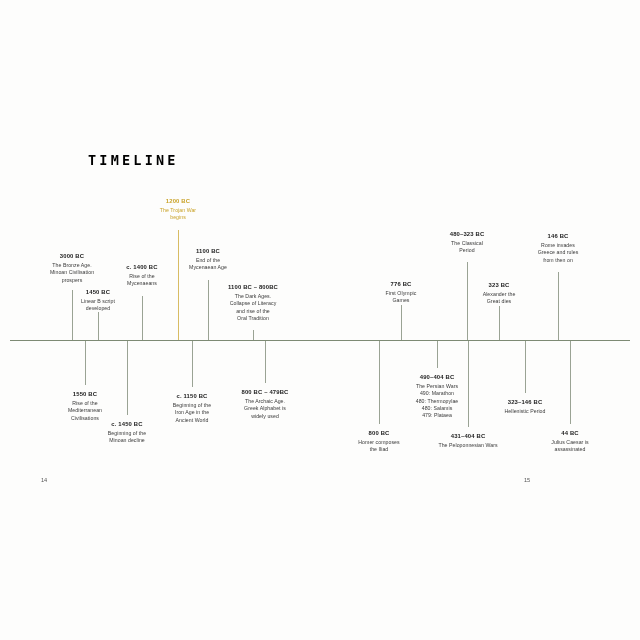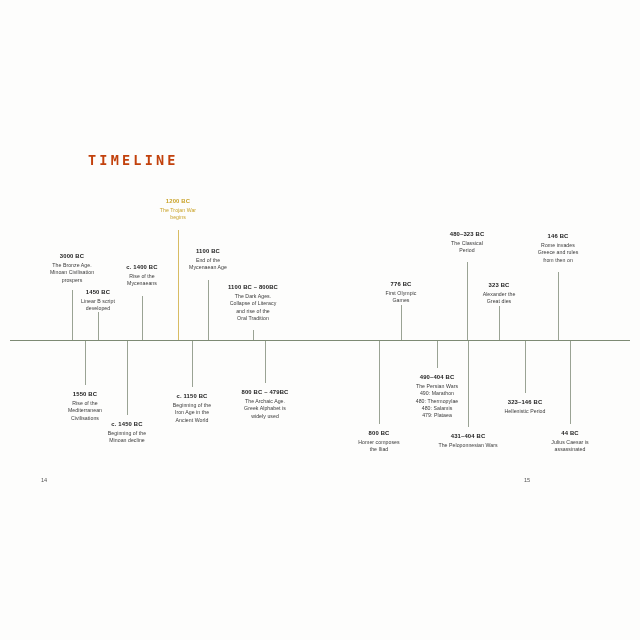--- a/index.html
+++ b/index.html
@@ -22,21 +22,21 @@
   }
 
   
   #timeline-title {
     position: absolute;
     left: 88px;
     top: 152px;
     font-size: 13.5px;
     letter-spacing: 3.2px;
     font-weight: 700;
-    color: #c2410c;
+    color: #000000;
     font-family: "DejaVu Sans Mono", monospace;
   }
 
   
   #axis-line {
     position: absolute;
     left: 10px;
     top: 340px;
     width: 620px;
     height: 1px;

